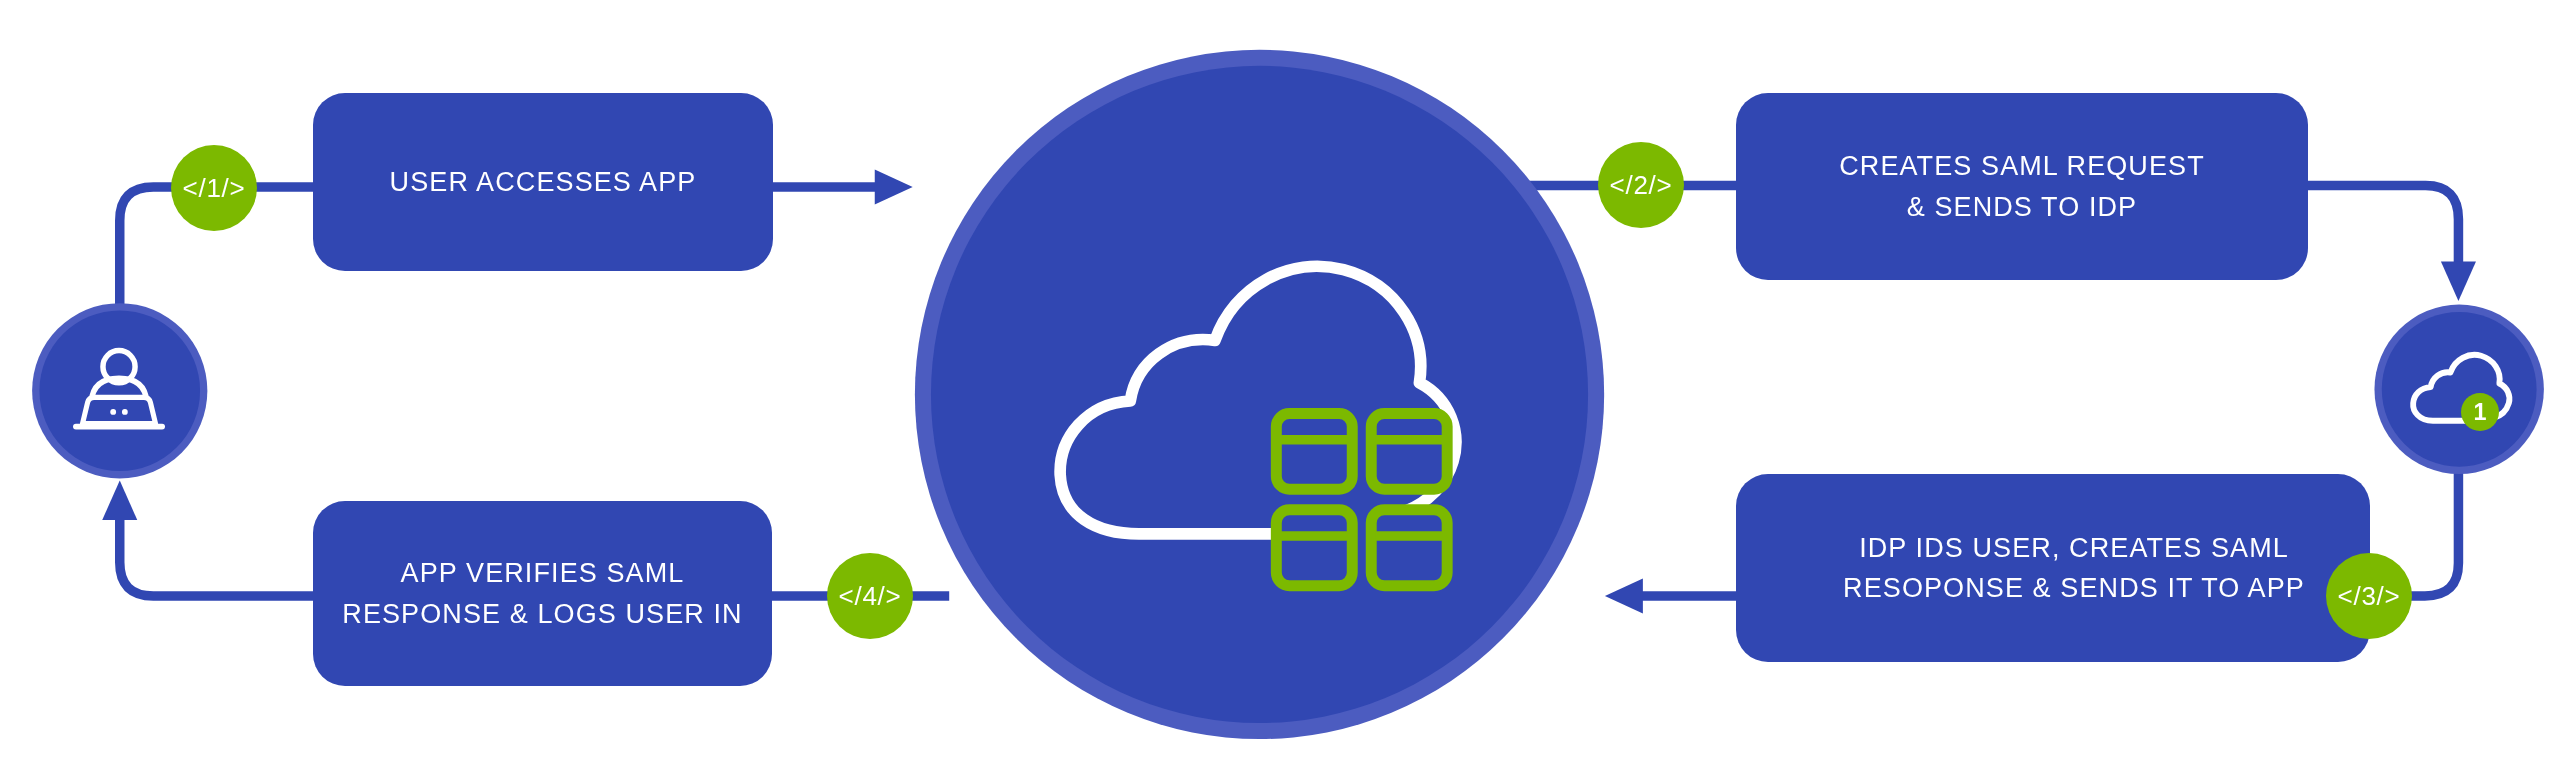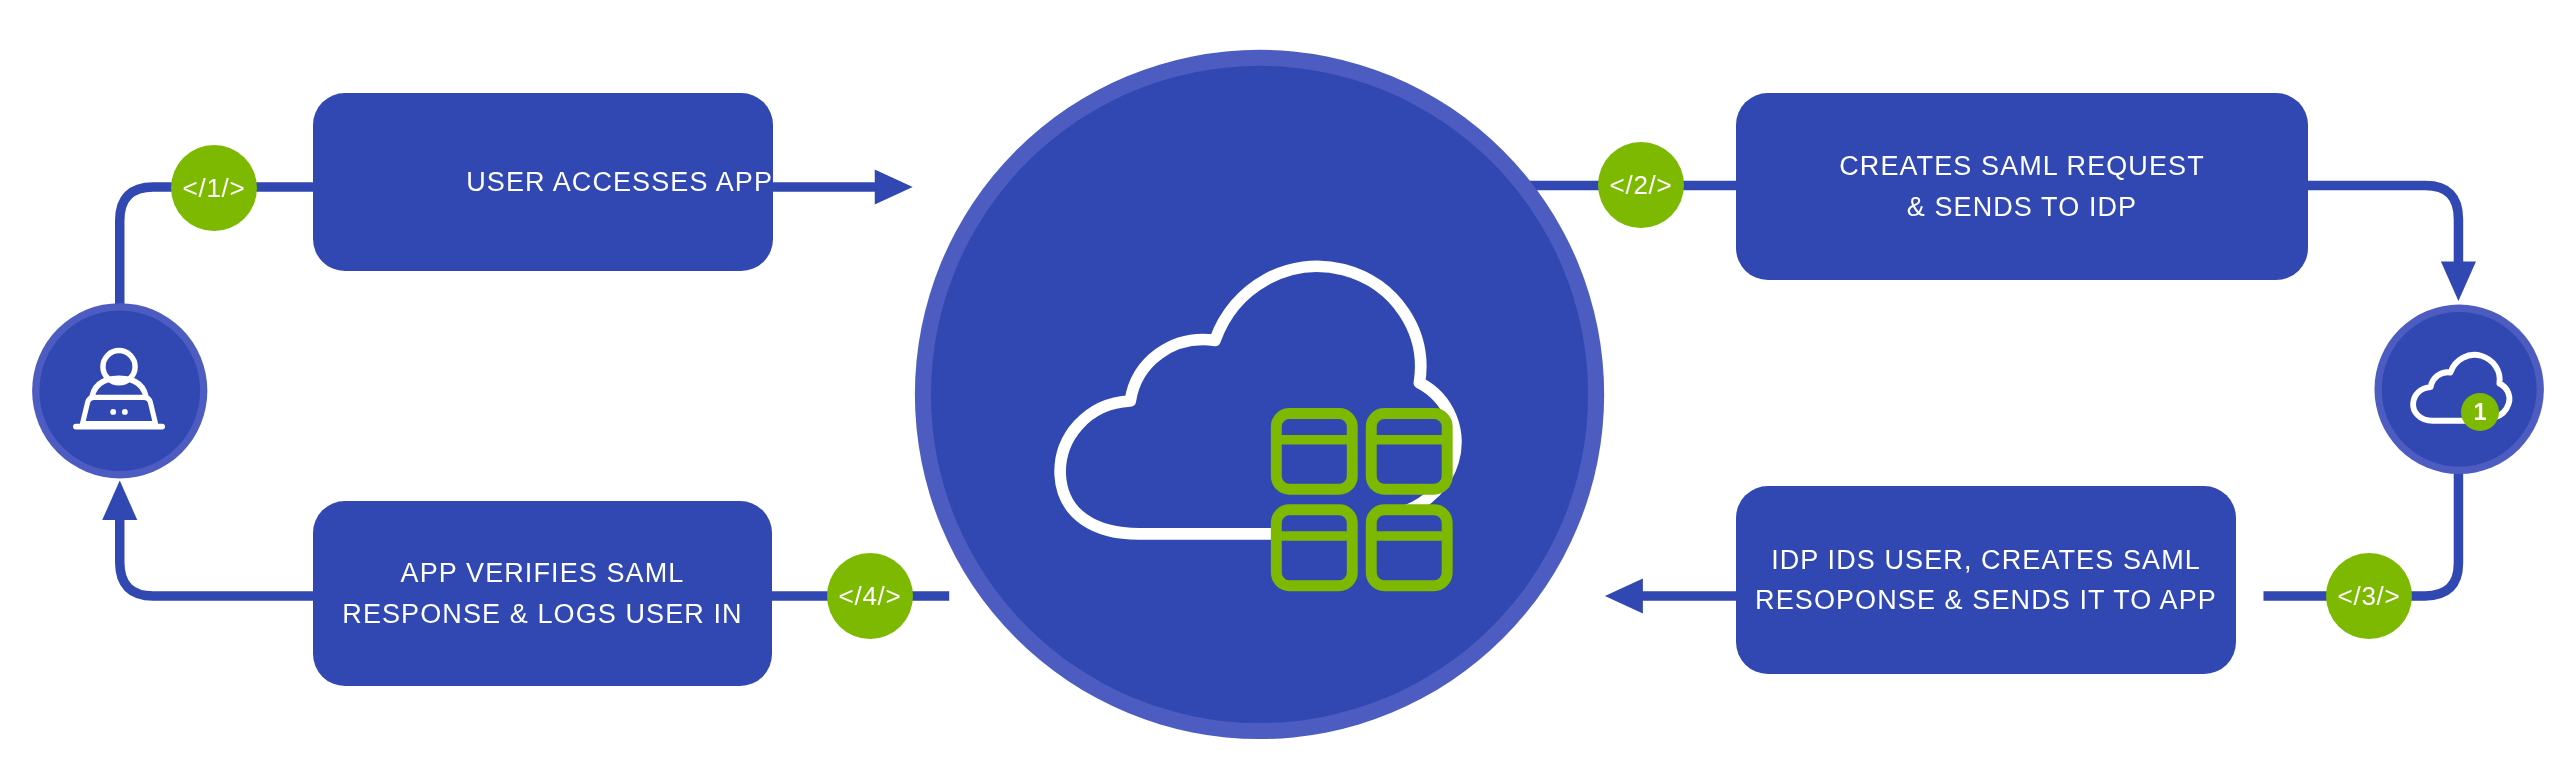--- a/index.html
+++ b/index.html
@@ -121,30 +121,30 @@
                C 3313 576 3304 563 3305 552
                C 3306 540 3315 531 3329 530
                C 3331 517 3343 508 3356 510
                C 3362 492 3381 482 3398 487
                C 3415 492 3426 508 3423 525
                C 3434 530 3439 542 3436 552
                C 3433 562 3426 569 3416 572" fill="none" stroke="#ffffff" stroke-width="8" stroke-linecap="round" stroke-linejoin="round"></path>
     </g>
   </svg>
 
-  <div class="box" style="left:313px; top:93px; width:460px; height:178px;justify-content:flex-end;">
+  <div class="box" style="left:313px; top:93px; width:460px; height:178px;">
     <div class="box-label">USER ACCESSES APP</div>
   </div>
 
   <div class="box" style="left:1736px; top:93px; width:572px; height:187px;">
     <div class="box-label">CREATES SAML REQUEST
 &amp; SENDS TO IDP</div>
   </div>
 
-  <div class="box" style="left:1736px; top:486px; width:500px; height:188px;">
+  <div class="box" style="left:1736px; top:474px; width:592px; height:188px;padding-left:42px;">
     <div class="box-label">IDP IDS USER, CREATES SAML
 RESOPONSE &amp; SENDS IT TO APP</div>
   </div>
 
   <div class="box" style="left:313px; top:501px; width:459px; height:185px;">
     <div class="box-label">APP VERIFIES SAML
 RESPONSE &amp; LOGS USER IN</div>
   </div>
 
   <div class="badge" style="left:171px; top:145px;">&lt;/1/&gt;</div>

